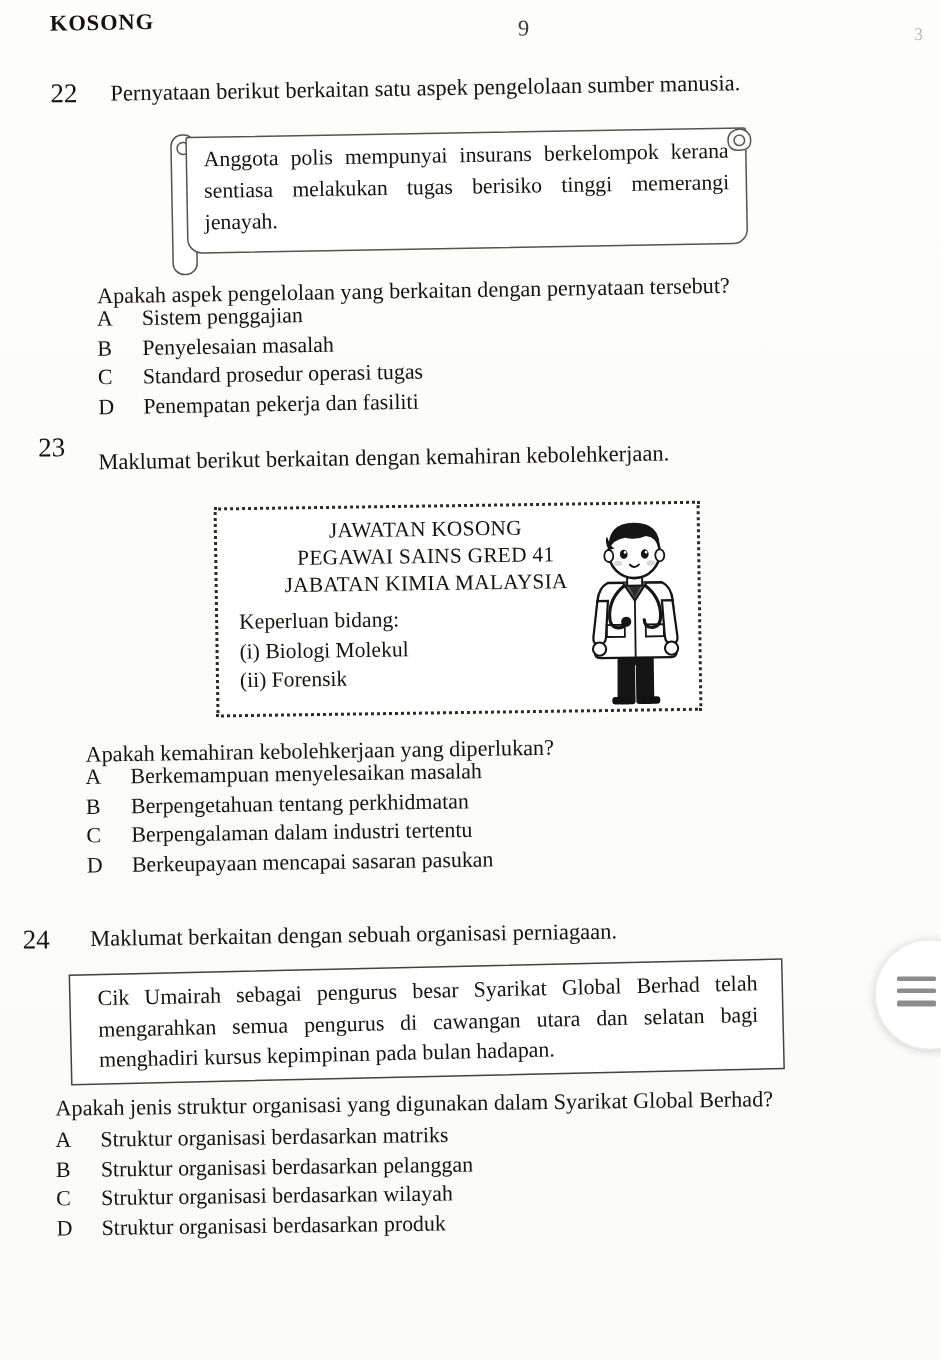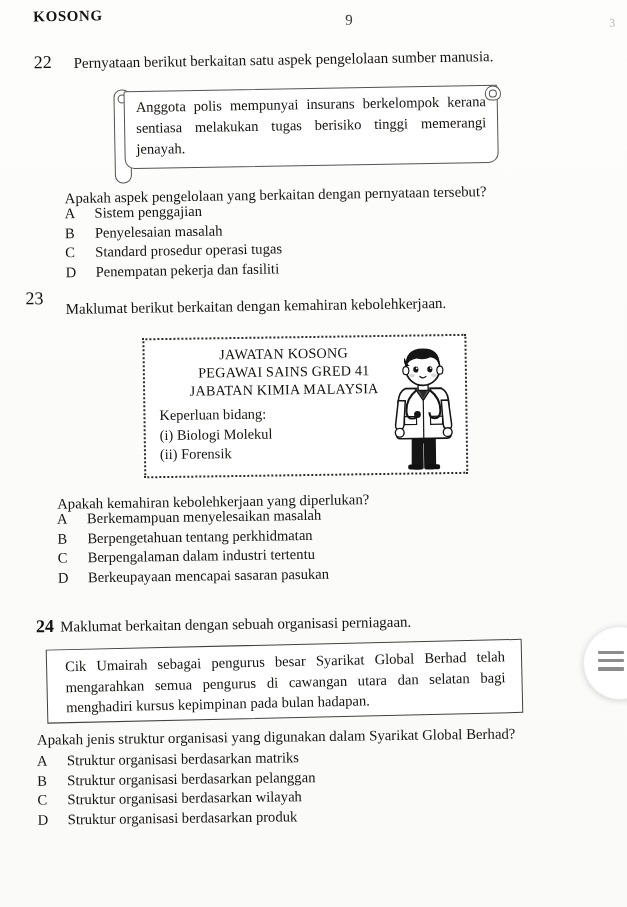--- a/index.html
+++ b/index.html
@@ -144,21 +144,21 @@
   
   .doc-fig{
     position:absolute;right:4px;bottom:2px;
     width:76px;height:126px;
   }
 
   .q23ask{left:56px;top:492px;width:500px;font-size:14.8px;transform:rotate(-0.4deg);}
   .q23opts{left:56px;top:506px;width:470px;transform:rotate(-0.4deg);}
 
   
-  .q24num{left:34px;top:614px;font-weight:bold;}
+  .q24num{left:13px;top:614px;}
   .q24stem{left:58px;top:614px;width:520px;transform:rotate(-0.35deg);}
 
   .org-box{
     left:44px;top:644px;
     width:474px;height:72px;
     border:1.3px solid #44423e;
     background:#fff;
     transform:rotate(-0.85deg);
   }
   .org-text{

